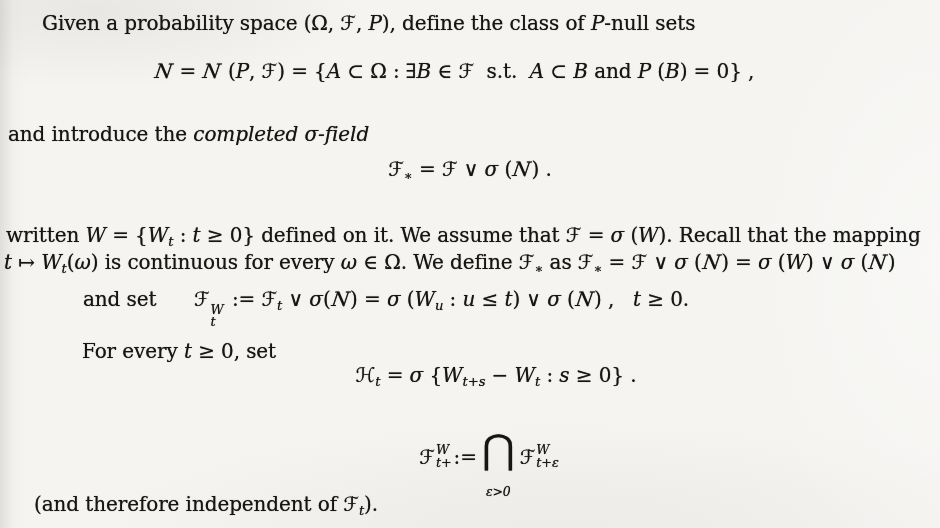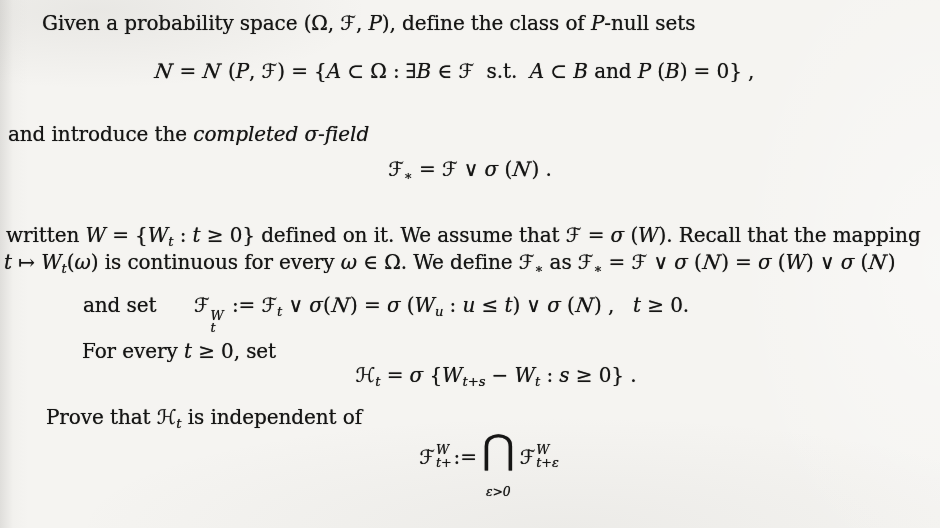--- a/index.html
+++ b/index.html
@@ -66,44 +66,44 @@
 
     <div class="line" style="left:8px;top:121px"><span class="seg-rm">and introduce the </span><span class="seg-it">completed σ-field</span></div>
 
     <div class="line eq" style="top:156px"><span class="seg-cal">ℱ</span><span class="seg-sub">∗</span><span class="seg-rm"> = </span><span class="seg-cal">ℱ</span><span class="seg-rm"> ∨ </span><span class="seg-it">σ</span><span class="seg-rm"> (</span><span class="seg-caln">N</span><span class="seg-rm">) .</span></div>
 
 
     <div class="line" style="left:6px;top:222px"><span class="seg-rm">written </span><span class="seg-it">W</span><span class="seg-rm"> = {</span><span class="seg-it">W</span><span class="seg-sub">t</span><span class="seg-rm"> : </span><span class="seg-it">t</span><span class="seg-rm"> ≥ 0} defined on it. We assume that </span><span class="seg-cal">ℱ</span><span class="seg-rm"> = </span><span class="seg-it">σ</span><span class="seg-rm"> (</span><span class="seg-it">W</span><span class="seg-rm">). Recall that the mapping</span></div>
 
     <div class="line" style="left:4px;top:249px"><span class="seg-it">t</span><span class="seg-rm"> ↦ </span><span class="seg-it">W</span><span class="seg-sub">t</span><span class="seg-rm">(</span><span class="seg-it">ω</span><span class="seg-rm">) is continuous for every </span><span class="seg-it">ω</span><span class="seg-rm"> ∈ Ω. We define </span><span class="seg-cal">ℱ</span><span class="seg-sub">∗</span><span class="seg-rm"> as </span><span class="seg-cal">ℱ</span><span class="seg-sub">∗</span><span class="seg-rm"> = </span><span class="seg-cal">ℱ</span><span class="seg-rm"> ∨ </span><span class="seg-it">σ</span><span class="seg-rm"> (</span><span class="seg-caln">N</span><span class="seg-rm">) = </span><span class="seg-it">σ</span><span class="seg-rm"> (</span><span class="seg-it">W</span><span class="seg-rm">) ∨ </span><span class="seg-it">σ</span><span class="seg-rm"> (</span><span class="seg-caln">N</span><span class="seg-rm">)</span></div>
 
-    <div class="line" style="left:83px;top:292px"><span class="seg-rm">and set</span><span class="seg-rm">&nbsp;&nbsp;&nbsp;&nbsp;&nbsp;&nbsp;</span><span class="seg-cal">ℱ</span><span class="stack">
+    <div class="line" style="left:83px;top:286px"><span class="seg-rm">and set</span><span class="seg-rm">&nbsp;&nbsp;&nbsp;&nbsp;&nbsp;&nbsp;</span><span class="seg-cal">ℱ</span><span class="stack">
           <span class="st-sup">W</span>
           <span class="st-sub">t</span>
         </span><span class="seg-rm"> := </span><span class="seg-cal">ℱ</span><span class="seg-sub">t</span><span class="seg-rm"> ∨ </span><span class="seg-it">σ</span><span class="seg-rm">(</span><span class="seg-caln">N</span><span class="seg-rm">) = </span><span class="seg-it">σ</span><span class="seg-rm"> (</span><span class="seg-it">W</span><span class="seg-sub">u</span><span class="seg-rm"> : </span><span class="seg-it">u</span><span class="seg-rm"> ≤ </span><span class="seg-it">t</span><span class="seg-rm">) ∨ </span><span class="seg-it">σ</span><span class="seg-rm"> (</span><span class="seg-caln">N</span><span class="seg-rm">) ,</span><span class="seg-rm">&nbsp;&nbsp;&nbsp;</span><span class="seg-it">t</span><span class="seg-rm"> ≥ 0.</span></div>
 
     <div class="line" style="left:82px;top:338px"><span class="seg-rm">For every </span><span class="seg-it">t</span><span class="seg-rm"> ≥ 0, set</span></div>
 
     <div class="line eq sh-r26" style="top:362px"><span class="seg-cal">ℋ</span><span class="seg-sub">t</span><span class="seg-rm"> = </span><span class="seg-it">σ</span><span class="seg-rm"> {</span><span class="seg-it">W</span><span class="seg-sub">t+s</span><span class="seg-rm"> − </span><span class="seg-it">W</span><span class="seg-sub">t</span><span class="seg-rm"> : </span><span class="seg-it">s</span><span class="seg-rm"> ≥ 0} .</span></div>
 
-    <div class="line" style="left:46px;top:404px"><span class="seg-rm">Prove that </span><span class="seg-cal">ℋ</span><span class="seg-sub">t</span><span class="seg-rm"> is independent of</span></div>
 
     <div class="line eq eq-inter sh-r20" style="top:424px">
         <span class="seg-cal">ℱ</span>
         <span class="stack">
           <span class="st-sup">W</span>
           <span class="st-sub">t+</span>
         </span>
         <span class="seg-rm"> := </span>
         <span class="big">
           <span class="op">⋂</span>
           <span class="under">ε&gt;0</span>
         </span>
         <span class="seg-cal">ℱ</span>
         <span class="stack">
           <span class="st-sup">W</span>
           <span class="st-sub">t+ε</span>
         </span>
       </div>
 
+    <div class="line" style="left:34px;top:491px"><span class="seg-rm">(and therefore independent of </span><span class="seg-cal">ℱ</span><span class="seg-sub">t</span><span class="seg-rm">).</span></div>
 
   </div>
 </div>
 
 </body></html>

